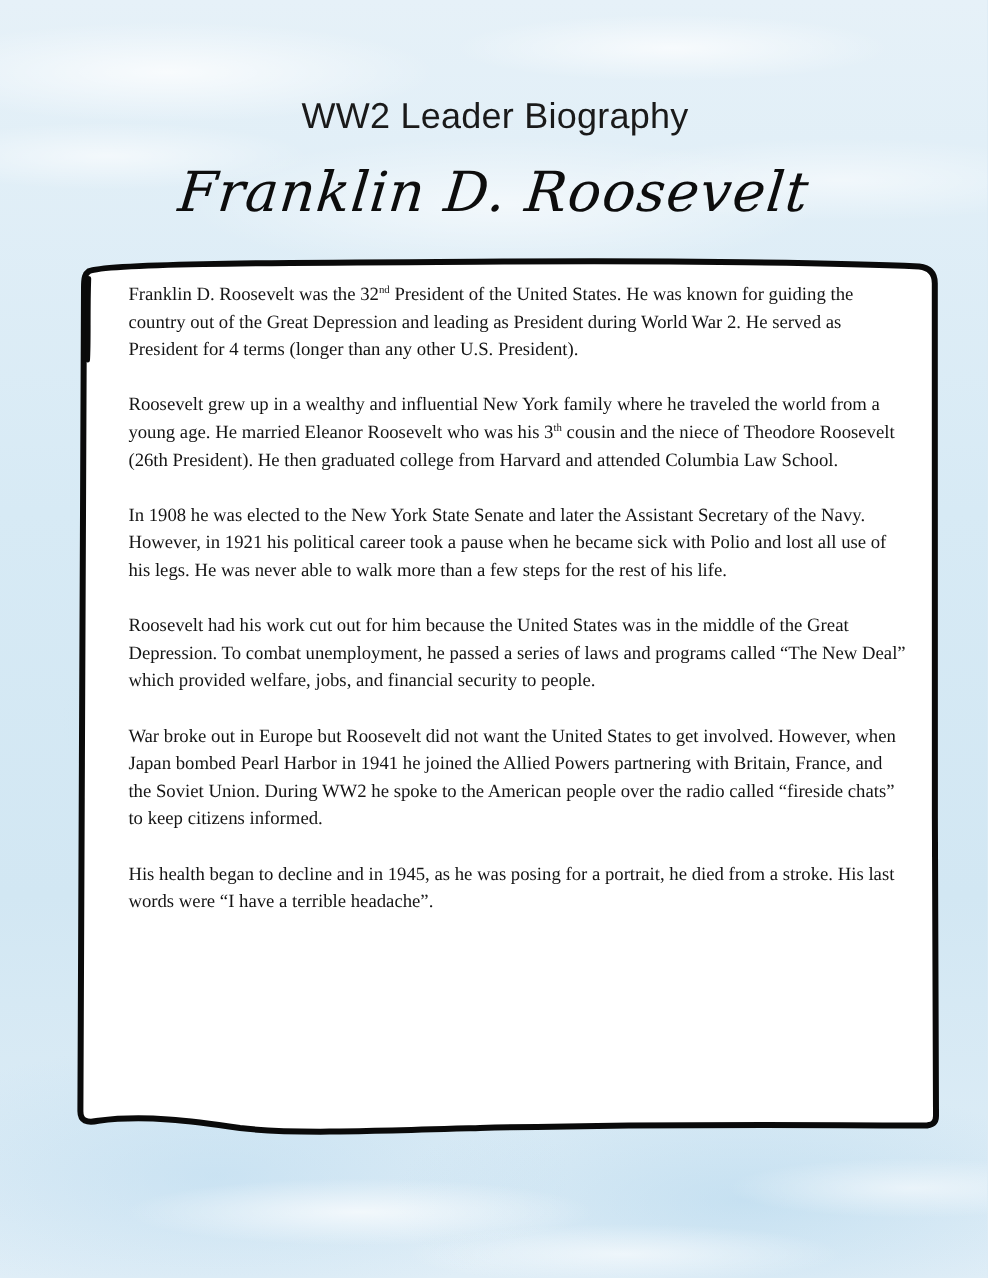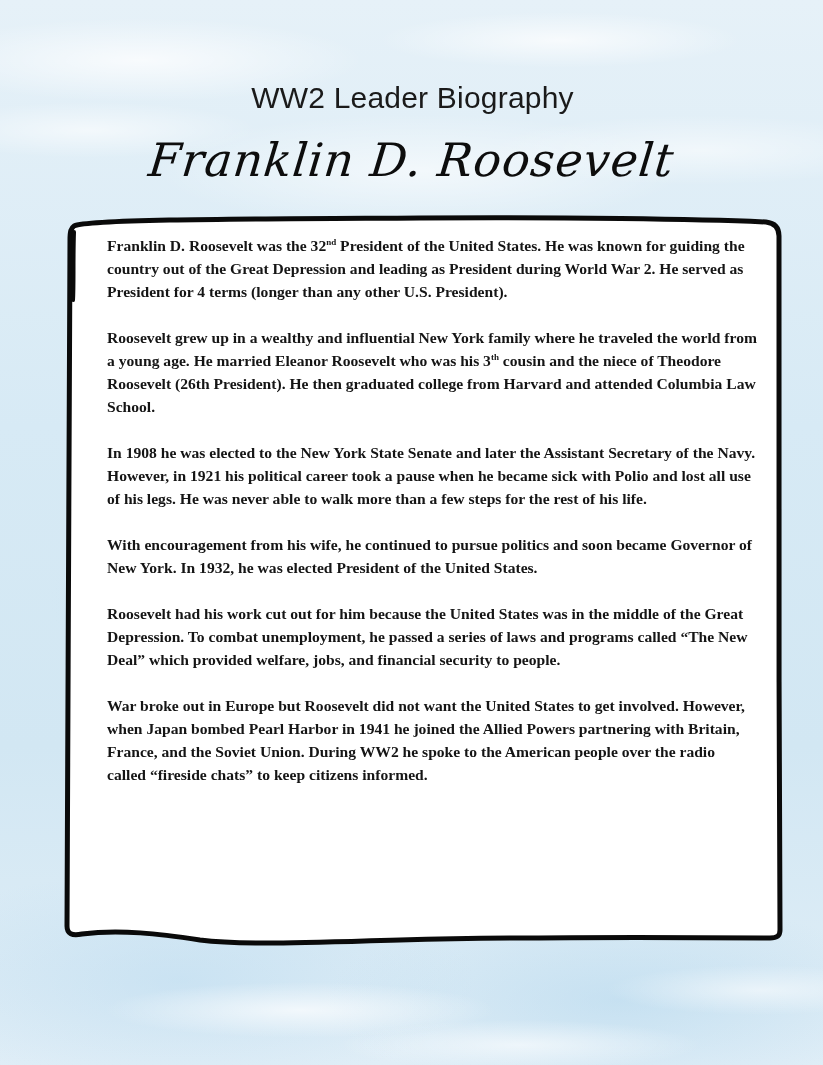--- a/index.html
+++ b/index.html
@@ -71,21 +71,20 @@
       left: 107px;
       top: 234px;
       width: 650px;
       font-family: "Liberation Serif", "DejaVu Serif", serif;
       font-size: 15.6px;
       line-height: 23px;
       color: #151515;
     }
     .content p {
       margin: 0 0 23px 0;
-      font-weight: bold;
     }
     sup {
       font-size: 9px;
       line-height: 0;
       vertical-align: 6px;
     }
   </style>
 </head>
 <body>
 
@@ -109,16 +108,16 @@
            C 72 936, 67 934, 67 926
            C 68 700, 69 450, 70 240
            C 70 231, 71 228, 74 226 Z" fill="#ffffff" stroke="#0a0a0a" stroke-width="5" stroke-linejoin="round"></path>
   <path d="M 74 232 C 73 260, 74 285, 73 300" fill="none" stroke="#0a0a0a" stroke-width="4" stroke-linecap="round"></path>
 </svg>
 
 <div class="content">
   <p><span>Franklin D. Roosevelt was the 32</span><sup>nd</sup><span> President of the United States. He was known for guiding the country out of the Great Depression and leading as President during World War 2. He served as President for 4 terms (longer than any other U.S. President).</span></p>
   <p><span>Roosevelt grew up in a wealthy and influential New York family where he traveled the world from a young age. He married Eleanor Roosevelt who was his 3</span><sup>th</sup><span> cousin and the niece of Theodore Roosevelt (26th President). He then graduated college from Harvard and attended Columbia Law School.</span></p>
   <p>In 1908 he was elected to the New York State Senate and later the Assistant Secretary of the Navy. However, in 1921 his political career took a pause when he became sick with Polio and lost all use of his legs. He was never able to walk more than a few steps for the rest of his life.</p>
-  <p>With encouragement from his wife, he continued to pursue politics and soon became Governor of New York. In 1932, he was elected President of the United States.</p>
   <p>Roosevelt had his work cut out for him because the United States was in the middle of the Great Depression. To combat unemployment, he passed a series of laws and programs called “The New Deal” which provided welfare, jobs, and financial security to people.</p>
   <p>War broke out in Europe but Roosevelt did not want the United States to get involved. However, when Japan bombed Pearl Harbor in 1941 he joined the Allied Powers partnering with Britain, France, and the Soviet Union. During WW2 he spoke to the American people over the radio called “fireside chats” to keep citizens informed.</p>
+  <p>His health began to decline and in 1945, as he was posing for a portrait, he died from a stroke. His last words were “I have a terrible headache”.</p>
 </div>
 
 </body></html>

